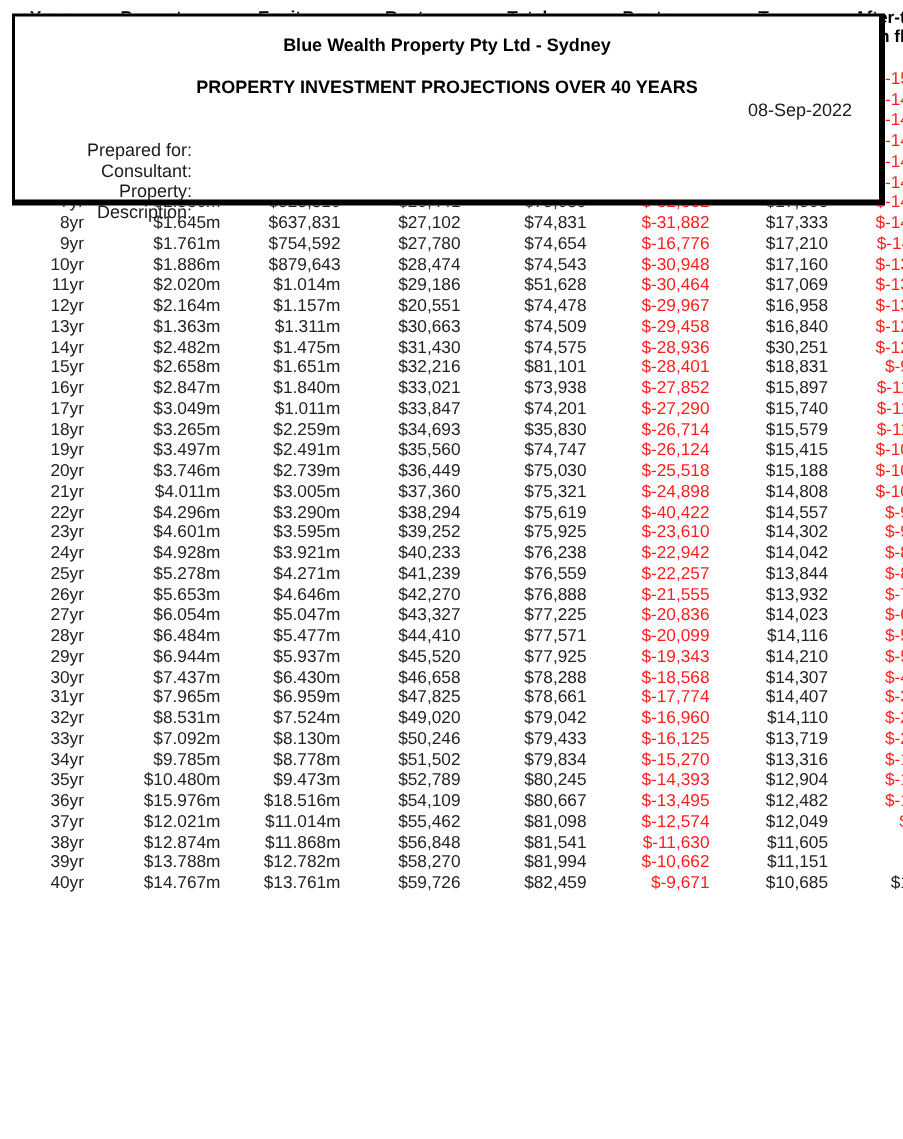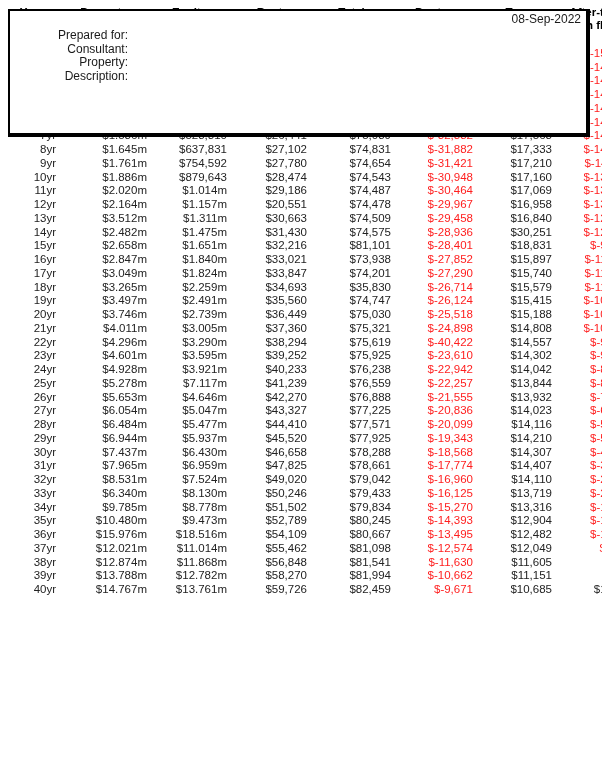--- a/index.html
+++ b/index.html
@@ -40,26 +40,26 @@
   .report-title {
     margin-top: 14px;
     text-align: center;
     font-weight: bold;
     font-size: 12px;
     color: #000000;
   }
   .report-date {
     margin-top: 1px;
     text-align: right;
-    padding-right: 5px;
+    padding-right: 18px;
     font-size: 12px;
     color: #1a1a1a;
   }
   .meta-labels {
-    margin-top: 3px;
+    margin-top: 14px;
     width: 118px;
     text-align: right;
     font-size: 12px;
     line-height: 13.5px;
     color: #1a1a1a;
   }
   table.projections {
     margin: 6px 0 0 8px;
     width: 586px;
     border-collapse: collapse;
@@ -93,20 +93,22 @@
   table.projections th:nth-child(6), table.projections td:nth-child(6) { width: 77px; }
   table.projections th:nth-child(7), table.projections td:nth-child(7) { width: 74px; }
   table.projections th:nth-child(8), table.projections td:nth-child(8) { width: 72px; }
 </style>
 </head>
 <body>
 
 <div class="page">
 
   <div class="header-box">
+    <div class="company-name">Blue Wealth Property Pty Ltd - Sydney</div>
+    <div class="report-title">PROPERTY INVESTMENT PROJECTIONS OVER 40 YEARS</div>
     <div class="report-date">08-Sep-2022</div>
     <div class="meta-labels">
       <div>Prepared for:</div>
       <div>Consultant:</div>
       <div>Property:</div>
       <div>Description:</div>
     </div>
   </div>
 
   <table class="projections">
@@ -217,57 +219,57 @@
           <td class="neg">$-31,882</td>
           <td>$17,333</td>
           <td class="neg">$-14,549</td>
         </tr>
         <tr>
           <td>9yr</td>
           <td>$1.761m</td>
           <td>$754,592</td>
           <td>$27,780</td>
           <td>$74,654</td>
-          <td class="neg">$-31,421</td>
+          <td class="neg">$-16,776</td>
           <td>$17,210</td>
           <td class="neg">$-14,211</td>
         </tr>
         <tr>
           <td>10yr</td>
           <td>$1.886m</td>
           <td>$879,643</td>
           <td>$28,474</td>
           <td>$74,543</td>
           <td class="neg">$-30,948</td>
           <td>$17,160</td>
           <td class="neg">$-13,788</td>
         </tr>
         <tr>
           <td>11yr</td>
           <td>$2.020m</td>
           <td>$1.014m</td>
           <td>$29,186</td>
-          <td>$74,487</td>
+          <td>$51,628</td>
           <td class="neg">$-30,464</td>
           <td>$17,069</td>
           <td class="neg">$-13,395</td>
         </tr>
         <tr>
           <td>12yr</td>
           <td>$2.164m</td>
           <td>$1.157m</td>
           <td>$20,551</td>
           <td>$74,478</td>
           <td class="neg">$-29,967</td>
           <td>$16,958</td>
           <td class="neg">$-13,009</td>
         </tr>
         <tr>
           <td>13yr</td>
-          <td>$3.512m</td>
+          <td>$1.363m</td>
           <td>$1.311m</td>
           <td>$30,663</td>
           <td>$74,509</td>
           <td class="neg">$-29,458</td>
           <td>$16,840</td>
           <td class="neg">$-12,618</td>
         </tr>
         <tr>
           <td>14yr</td>
           <td>$2.482m</td>
@@ -294,21 +296,21 @@
           <td>$1.840m</td>
           <td>$33,021</td>
           <td>$73,938</td>
           <td class="neg">$-27,852</td>
           <td>$15,897</td>
           <td class="neg">$-11,955</td>
         </tr>
         <tr>
           <td>17yr</td>
           <td>$3.049m</td>
-          <td>$1.824m</td>
+          <td>$1.011m</td>
           <td>$33,847</td>
           <td>$74,201</td>
           <td class="neg">$-27,290</td>
           <td>$15,740</td>
           <td class="neg">$-11,550</td>
         </tr>
         <tr>
           <td>18yr</td>
           <td>$3.265m</td>
           <td>$2.259m</td>
@@ -374,21 +376,21 @@
           <td>$3.921m</td>
           <td>$40,233</td>
           <td>$76,238</td>
           <td class="neg">$-22,942</td>
           <td>$14,042</td>
           <td class="neg">$-8,900</td>
         </tr>
         <tr>
           <td>25yr</td>
           <td>$5.278m</td>
-          <td>$7.117m</td>
+          <td>$4.271m</td>
           <td>$41,239</td>
           <td>$76,559</td>
           <td class="neg">$-22,257</td>
           <td>$13,844</td>
           <td class="neg">$-8,413</td>
         </tr>
         <tr>
           <td>26yr</td>
           <td>$5.653m</td>
           <td>$4.646m</td>
@@ -453,21 +455,21 @@
           <td>$8.531m</td>
           <td>$7.524m</td>
           <td>$49,020</td>
           <td>$79,042</td>
           <td class="neg">$-16,960</td>
           <td>$14,110</td>
           <td class="neg">$-2,850</td>
         </tr>
         <tr>
           <td>33yr</td>
-          <td>$6.340m</td>
+          <td>$7.092m</td>
           <td>$8.130m</td>
           <td>$50,246</td>
           <td>$79,433</td>
           <td class="neg">$-16,125</td>
           <td>$13,719</td>
           <td class="neg">$-2,406</td>
         </tr>
         <tr>
           <td>34yr</td>
           <td>$9.785m</td>

